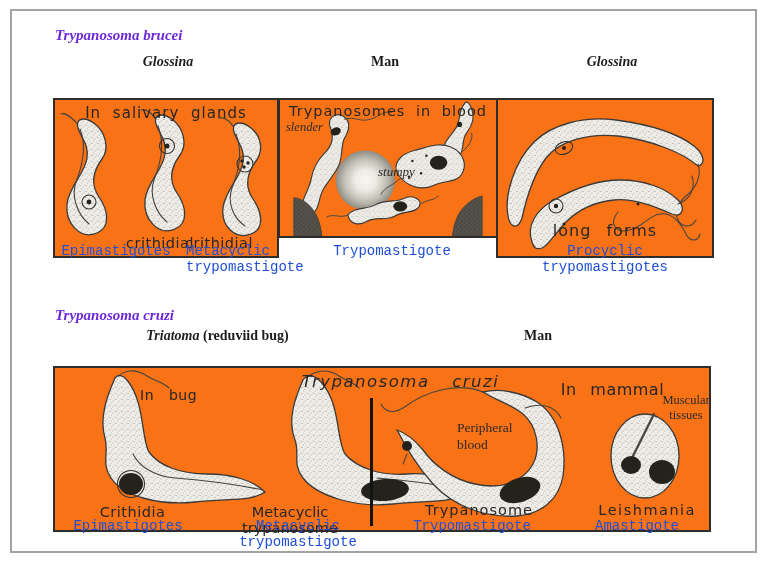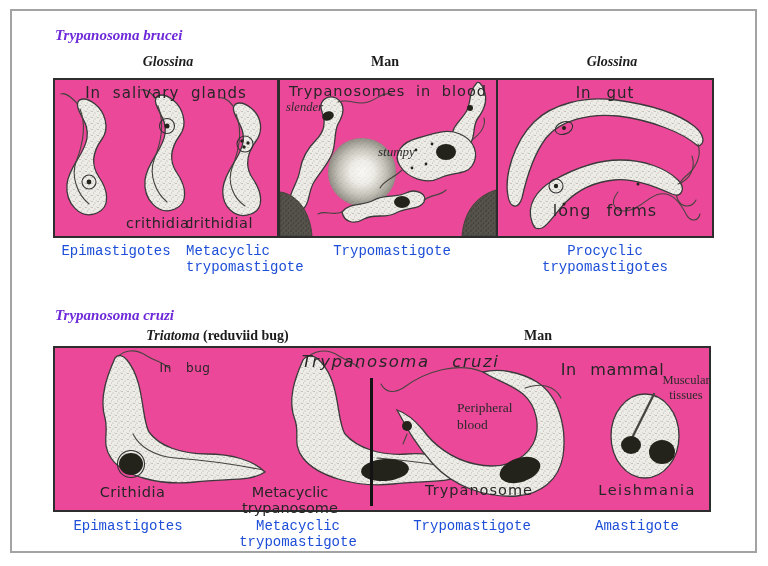--- a/index.html
+++ b/index.html
@@ -4,21 +4,21 @@
 <style>
   html,body{margin:0;padding:0;background:#fff;}
   .page{position:relative;width:768px;height:566px;background:#ffffff;overflow:hidden;
         font-family:"Liberation Serif",serif;color:#222;}
   .frame{position:absolute;left:10px;top:9px;width:743px;height:540px;
          border:2px solid #a3a3a3;background:#ffffff;}
   .sec-title{position:absolute;font-size:15px;font-weight:bold;font-style:italic;
              font-family:"Liberation Serif",serif;color:#6d28d9;}
   .hdr{position:absolute;font-size:14px;font-weight:bold;text-align:center;
        font-family:"Liberation Serif",serif;color:#1c1c1c;}
-  .panel{position:absolute;background:#ec4899;border:2px solid #2d2d2d;box-sizing:border-box;}
+  .panel{position:absolute;background:#f97316;border:2px solid #2d2d2d;box-sizing:border-box;margin-top:20px;}
   .panel svg{position:absolute;left:0;top:0;width:100%;height:100%;}
   .hand{position:absolute;font-family:"DejaVu Sans",sans-serif;color:#262626;}
   .ptitle{text-align:center;letter-spacing:1px;}
   .caption{position:absolute;font-size:14px;font-family:Liberation Mono, monospace;
            color:#1d4ed8;text-align:center;line-height:1.15;}
   .serif-lbl{position:absolute;font-family:"Liberation Serif",serif;color:#2a2a2a;}
   .cell{fill:url(#stip);stroke:#3a3a3a;stroke-width:1.3;}
   .fl{fill:none;stroke:#46443f;stroke-width:1.1;stroke-linecap:round;}
   .nuc{fill:#24231b;}
   .nuc-o{fill:none;stroke:#333;stroke-width:1.1;}
@@ -79,21 +79,21 @@
       <circle class="nuc-o" cx="190" cy="64" r="8"></circle>
       <circle class="nuc" cx="187" cy="61" r="1.7"></circle>
         <circle class="nuc" cx="193" cy="63" r="1.7"></circle>
         <circle class="nuc" cx="189" cy="67" r="1.7"></circle>
     </svg>
     <div class="hand ptitle" style="left:0;right:0;top:4px;font-size:15px;word-spacing:6px;">In salivary glands</div>
     <div class="hand" style="left:40px;bottom:5px;width:130px;text-align:center;font-size:14.5px;letter-spacing:0.5px;">crithidial</div>
     <div class="hand" style="right:4px;bottom:5px;width:108px;text-align:center;font-size:14.5px;letter-spacing:0.5px;">crithidial</div>
   </div>
 
-  <div class="panel" style="left:278px;top:78px;width:220px;height:160px;">
+  <div class="panel" style="left:278px;top:78px;width:220px;height:140px;">
     <svg viewBox="0 0 216 156">
       <circle cx="82" cy="92" r="34" fill="url(#rbcG)"></circle>
       <circle cx="82" cy="92" r="34" fill="url(#stip)" opacity="0.25"></circle>
       <path class="cell" d="M56,18 C46,14 38,22 42,32 C46,42 44,52 36,60 C28,68 22,78 20,90 C18,102 12,108 10,118 C8,128 18,134 24,128 C30,122 28,112 34,102 C40,92 48,84 52,74 C56,64 54,52 58,44 C64,34 66,24 56,18 Z"></path>
       <ellipse class="nuc" cx="48" cy="36" rx="6" ry="4.5" transform="rotate(-20 48 36)"></ellipse>
       <path class="fl" d="M10,118 C4,124 2,132 6,138"></path>
       <path class="fl" d="M58,22 C70,18 76,26 88,22 C98,19 102,12 112,14"></path>
       <path class="cell" d="M196,4 C188,12 192,22 186,32 C180,42 170,48 172,60 C174,70 184,72 190,64 C196,56 192,46 198,38 C204,30 208,20 204,10 C202,4 198,0 196,4 Z"></path>
       <circle class="nuc" cx="190" cy="28" r="3"></circle>
       <path class="fl" d="M186,60 C180,70 170,76 164,72"></path>
@@ -124,21 +124,20 @@
       <ellipse class="nuc-o" cx="66" cy="48" rx="9" ry="6" transform="rotate(-20 66 48)"></ellipse>
       <circle class="nuc" cx="66" cy="48" r="2"></circle>
       <path class="cell" d="M34,142 C28,126 38,110 56,100 C74,90 98,80 122,80 C146,80 168,88 180,100 C188,108 184,118 174,114 C158,107 136,98 116,100 C96,102 80,110 68,122 C58,132 50,146 44,148 C38,150 36,148 34,142 Z"></path>
       <path class="fl" d="M180,104 C192,100 198,88 194,76"></path>
       <circle class="nuc-o" cx="58" cy="106" r="7"></circle>
         <circle class="nuc" cx="58" cy="106" r="2.2"></circle>
       <circle class="nuc" cx="66" cy="124" r="1.5"></circle>
       <path class="fl" d="M120,112 C110,124 118,134 132,130 C146,126 150,116 162,114 C174,112 182,122 188,134 C192,142 200,142 202,134"></path>
       <circle class="nuc" cx="140" cy="104" r="1.5"></circle>
     </svg>
-    <div class="hand ptitle" style="left:0;right:0;top:4px;font-size:15px;word-spacing:9px;">In gut</div>
     <div class="hand ptitle" style="left:0;right:0;bottom:16px;font-size:16px;word-spacing:9px;">long forms</div>
   </div>
 
   <div class="caption" style="left:56px;top:243px;width:120px;">Epimastigotes</div>
   <div class="caption" style="left:186px;top:243px;width:112px;text-align:left;">Metacyclic trypomastigote</div>
   <div class="caption" style="left:332px;top:243px;width:120px;">Trypomastigote</div>
   <div class="caption" style="left:515px;top:243px;width:180px;">Procyclic trypomastigotes</div>
 
   <div class="sec-title" style="left:55px;top:307px;">Trypanosoma cruzi</div>
 
@@ -166,21 +165,21 @@
       <circle class="nuc" cx="352" cy="78" r="5"></circle>
       <path class="fl" d="M352,86 L348,96"></path>
       <path class="fl" d="M470,40 C486,34 500,38 506,50"></path>
 
       <ellipse class="cell" cx="590" cy="88" rx="34" ry="42"></ellipse>
       <path class="fl" d="M577,90 L599,46" style="stroke-width:2.2"></path>
       <ellipse class="nuc" cx="576" cy="97" rx="10" ry="9"></ellipse>
       <ellipse class="nuc" cx="607" cy="104" rx="13" ry="12"></ellipse>
     </svg>
     <div class="divider" style="left:315px;top:30px;width:3px;height:128px;"></div>
-    <div class="hand" style="left:85px;top:13px;width:90px;text-align:center;font-size:12px;word-spacing:10px;letter-spacing:0.5px;">In bug</div>
+    <div class="hand" style="left:85px;top:19px;width:90px;font-size:14px;word-spacing:10px;letter-spacing:0.5px;">In bug</div>
     <div class="hand" style="left:228px;top:4px;width:235px;text-align:center;font-size:16.5px;font-style:italic;letter-spacing:1.5px;word-spacing:16px;">Trypanosoma cruzi</div>
     <div class="hand" style="left:495px;top:12px;width:125px;text-align:center;font-size:16px;word-spacing:8px;letter-spacing:0.5px;">In mammal</div>
     <div class="serif-lbl" style="left:598px;top:25px;width:66px;font-size:12.5px;line-height:1.2;text-align:center;">Muscular tissues</div>
     <div class="serif-lbl" style="left:402px;top:52px;width:78px;font-size:13.5px;line-height:1.25;text-align:left;">Peripheral blood</div>
     <div class="hand" style="left:30px;top:136px;width:95px;text-align:center;font-size:14.5px;letter-spacing:0.5px;">Crithidia</div>
     <div class="hand" style="left:145px;top:136px;width:180px;text-align:center;font-size:14.5px;word-spacing:8px;">Metacyclic trypanosome</div>
     <div class="hand" style="left:368px;top:134px;width:112px;text-align:center;font-size:14.5px;letter-spacing:1px;">Trypanosome</div>
     <div class="hand" style="left:533px;top:134px;width:108px;text-align:right;font-size:14.5px;letter-spacing:1.5px;">Leishmania</div>
   </div>
 

